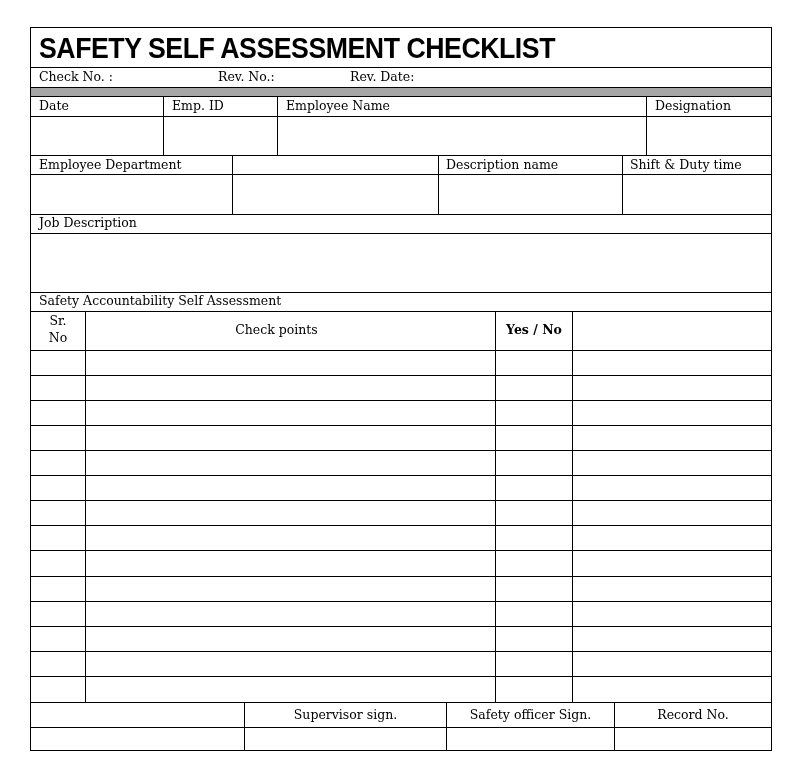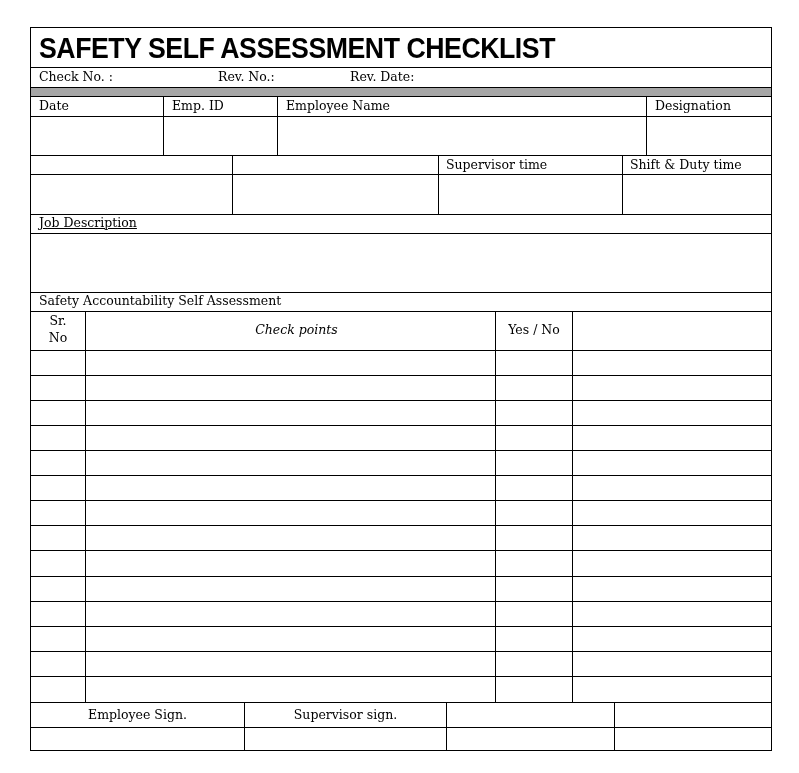--- a/index.html
+++ b/index.html
@@ -43,46 +43,47 @@
   <div class="hline" style="left:0;width:740px;top:88px;"></div>
   <div class="abs" style="left:1px;top:89px;width:131px;height:38px;"></div>
   <div class="abs" style="left:133px;top:89px;width:113px;height:38px;"></div>
   <div class="abs" style="left:247px;top:89px;width:368px;height:38px;"></div>
   <div class="abs" style="left:616px;top:89px;width:124px;height:38px;"></div>
   <div class="vline" style="left:132px;top:68px;height:59px;"></div>
   <div class="vline" style="left:246px;top:68px;height:59px;"></div>
   <div class="vline" style="left:615px;top:68px;height:59px;"></div>
   <div class="hline" style="left:0;width:740px;top:127px;"></div>
 
-  <div class="lbl" style="left:415px;top:128px;">Supervisor time</div>
+  <div class="lbl" style="left:8px;top:128px;">Employee Department</div>
+  <div class="lbl" style="left:415px;top:128px;">Description name</div>
   <div class="lbl" style="left:599px;top:128px;text-align:right;">Shift &amp; Duty time</div>
   <div class="hline" style="left:0;width:740px;top:146px;"></div>
   <div class="abs" style="left:1px;top:147px;width:199px;height:38px;"></div>
   <div class="abs" style="left:202px;top:147px;width:204px;height:38px;"></div>
   <div class="abs" style="left:408px;top:147px;width:182px;height:38px;"></div>
   <div class="abs" style="left:592px;top:147px;width:148px;height:38px;"></div>
   <div class="vline" style="left:201px;top:127px;height:59px;"></div>
   <div class="vline" style="left:407px;top:127px;height:59px;"></div>
   <div class="vline" style="left:591px;top:127px;height:59px;"></div>
   <div class="hline" style="left:0;width:740px;top:186px;"></div>
 
-  <div class="lbl" style="left:8px;top:186px;text-decoration:underline;">Job Description</div>
+  <div class="lbl" style="left:8px;top:186px;">Job Description</div>
   <div class="hline" style="left:0;width:740px;top:205px;"></div>
   <div class="abs" style="left:1px;top:206px;width:739px;height:57px;"></div>
   <div class="hline" style="left:0;width:740px;top:264px;"></div>
 
   <div class="lbl" style="left:8px;top:264px;">Safety Accountability Self Assessment</div>
   <div class="hline" style="left:0;width:740px;top:283px;"></div>
 
   <div class="lbl center" style="left:0;width:54px;top:284px;line-height:17px;">
     <div>Sr.</div>
     <div>No</div>
   </div>
-  <div class="lbl center" style="left:61px;width:409px;top:293px;font-style:italic;">Check points</div>
-  <div class="lbl center" style="left:465px;width:76px;top:293px;">Yes / No</div>
+  <div class="lbl center" style="left:41px;width:409px;top:293px;">Check points</div>
+  <div class="lbl center" style="left:465px;width:76px;top:293px;font-weight:bold;">Yes / No</div>
 
   <div id="rows-container">
       <div class="hline" style="left: 0px; width: 740px; top: 322px;"></div>
       <div class="abs lbl" style="left: 1px; top: 323px; width: 53px; height: 24px;"></div>
       <div class="abs lbl" style="left: 55px; top: 323px; width: 409px; height: 24px;"></div>
       <div class="abs lbl" style="left: 465px; top: 323px; width: 76px; height: 24px;"></div>
       <div class="abs lbl" style="left: 542px; top: 323px; width: 198px; height: 24px;"></div>
       <div class="hline" style="left: 0px; width: 740px; top: 347px;"></div>
       <div class="abs lbl" style="left: 1px; top: 348px; width: 53px; height: 24px;"></div>
       <div class="abs lbl" style="left: 55px; top: 348px; width: 409px; height: 24px;"></div>
@@ -148,22 +149,23 @@
       <div class="abs lbl" style="left: 55px; top: 649px; width: 409px; height: 25px;"></div>
       <div class="abs lbl" style="left: 465px; top: 649px; width: 76px; height: 25px;"></div>
       <div class="abs lbl" style="left: 542px; top: 649px; width: 198px; height: 25px;"></div>
     </div>
 
   <div class="vline" style="left:54px;top:283px;height:391px;"></div>
   <div class="vline" style="left:464px;top:283px;height:391px;"></div>
   <div class="vline" style="left:541px;top:283px;height:391px;"></div>
 
   <div class="hline" style="left:0;width:740px;top:674px;"></div>
-  <div class="lbl center" style="left:0;width:213px;top:678px;">Employee Sign.</div>
   <div class="lbl center" style="left:214px;width:201px;top:678px;">Supervisor sign.</div>
+  <div class="lbl center" style="left:416px;width:167px;top:678px;">Safety officer Sign.</div>
+  <div class="lbl center" style="left:584px;width:156px;top:678px;">Record No.</div>
   <div class="hline" style="left:0;width:740px;top:699px;"></div>
   <div class="abs" style="left:1px;top:700px;width:212px;height:22px;"></div>
   <div class="abs" style="left:215px;top:700px;width:200px;height:22px;"></div>
   <div class="abs" style="left:417px;top:700px;width:166px;height:22px;"></div>
   <div class="abs" style="left:585px;top:700px;width:155px;height:22px;"></div>
   <div class="vline" style="left:213px;top:674px;height:48px;"></div>
   <div class="vline" style="left:415px;top:674px;height:48px;"></div>
   <div class="vline" style="left:583px;top:674px;height:48px;"></div>
 </div>
 

